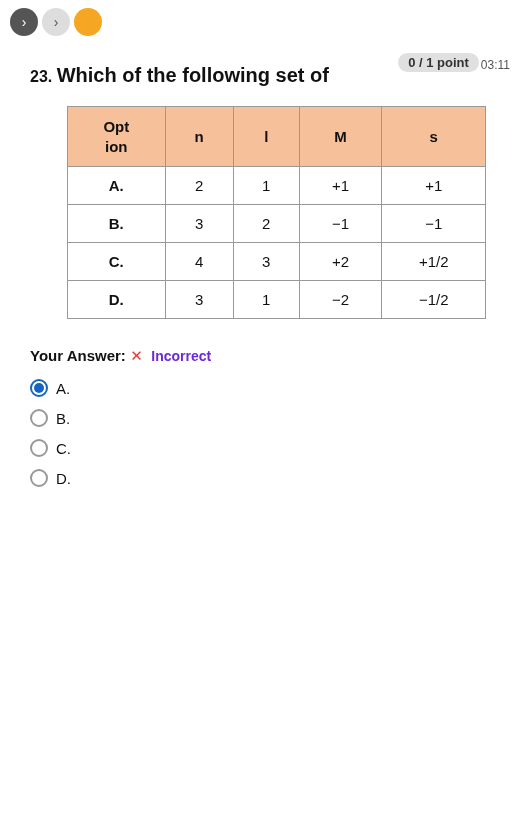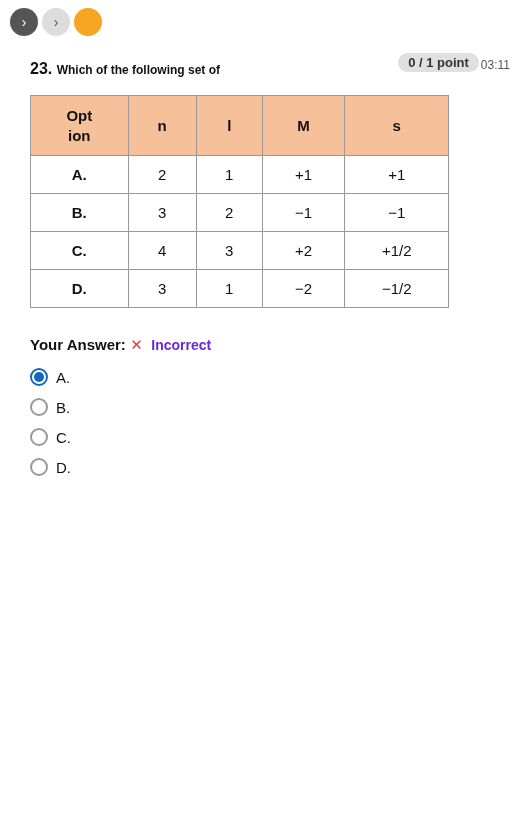--- a/index.html
+++ b/index.html
@@ -65,34 +65,35 @@
     .nav-circle { background: #f5a623; width: 28px; height: 28px; border-radius: 50%; }
 
     .question-number {
       font-size: 16px;
       font-weight: bold;
       margin-top: 40px;
       display: inline;
     }
 
     .question-text {
-      font-size: 12px;
+      font-size: 20px;
       font-weight: bold;
       margin-top: 8px;
       line-height: 1.5;
     }
 
     .question-header {
       margin-top: 40px;
     }
 
     table {
       border-collapse: collapse;
       margin-top: 16px;
       width: 90%;
+      margin-left: 37px;
     }
 
     th, td {
       border: 1px solid #999;
       text-align: center;
       padding: 10px 14px;
       font-size: 15px;
     }
 
     th {

